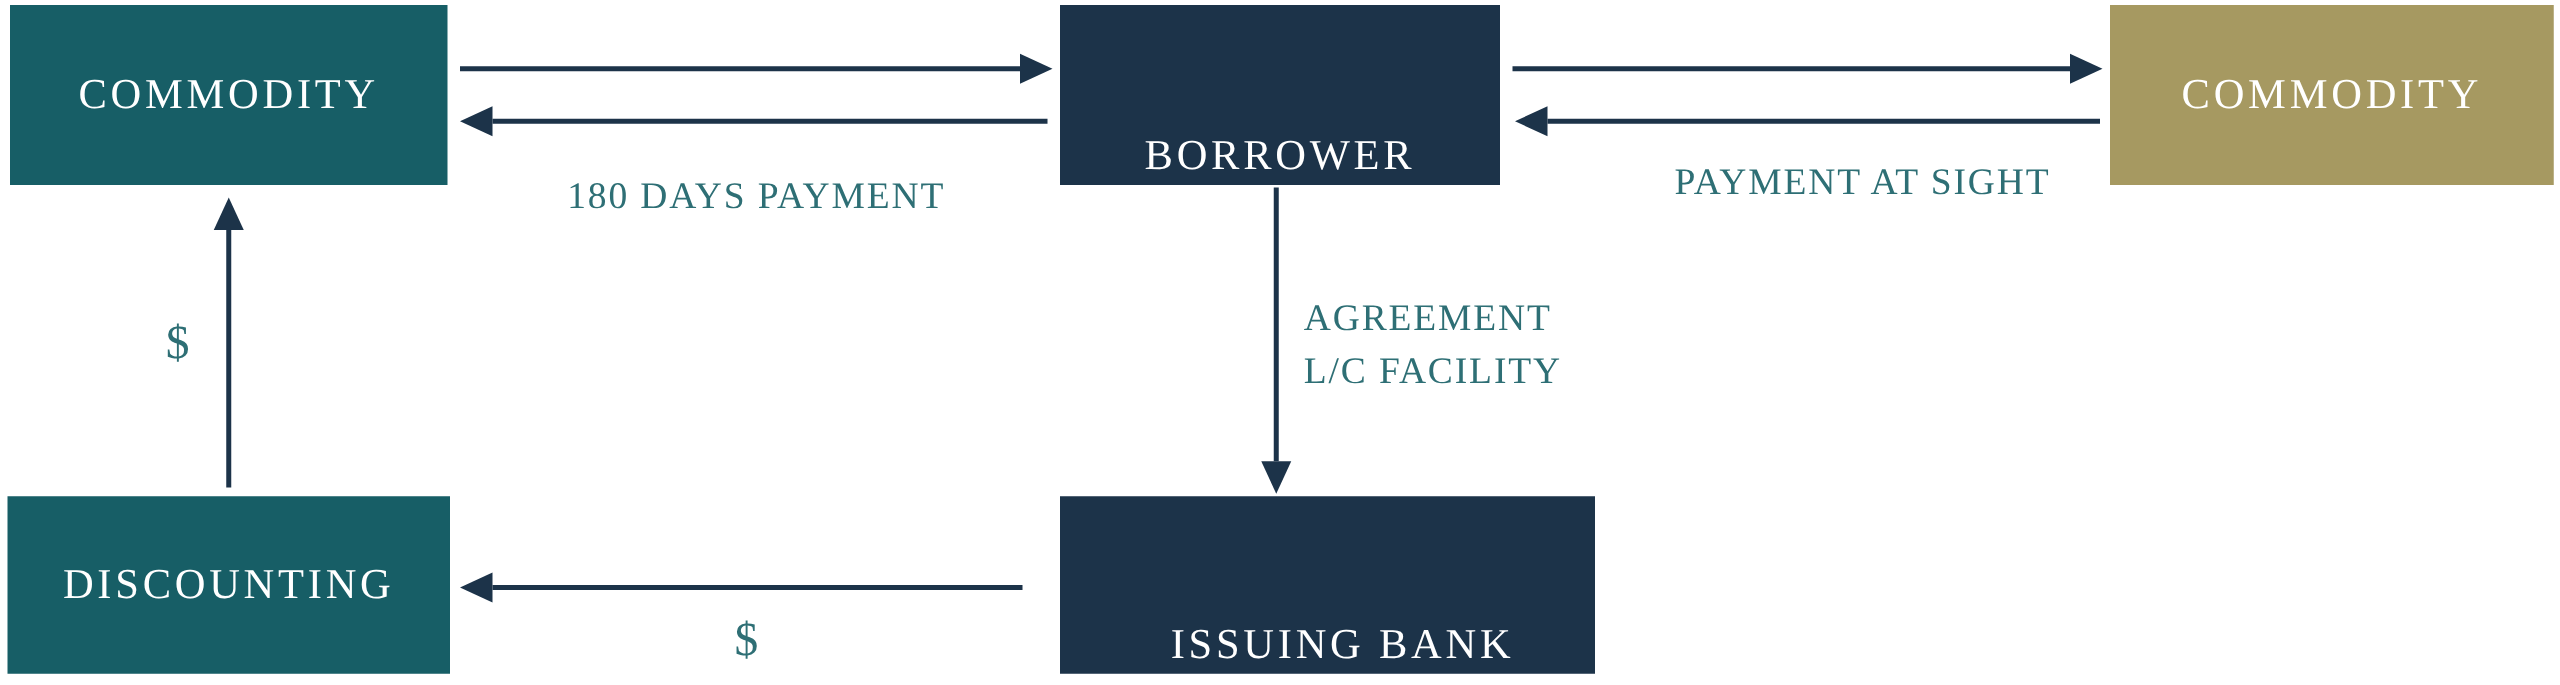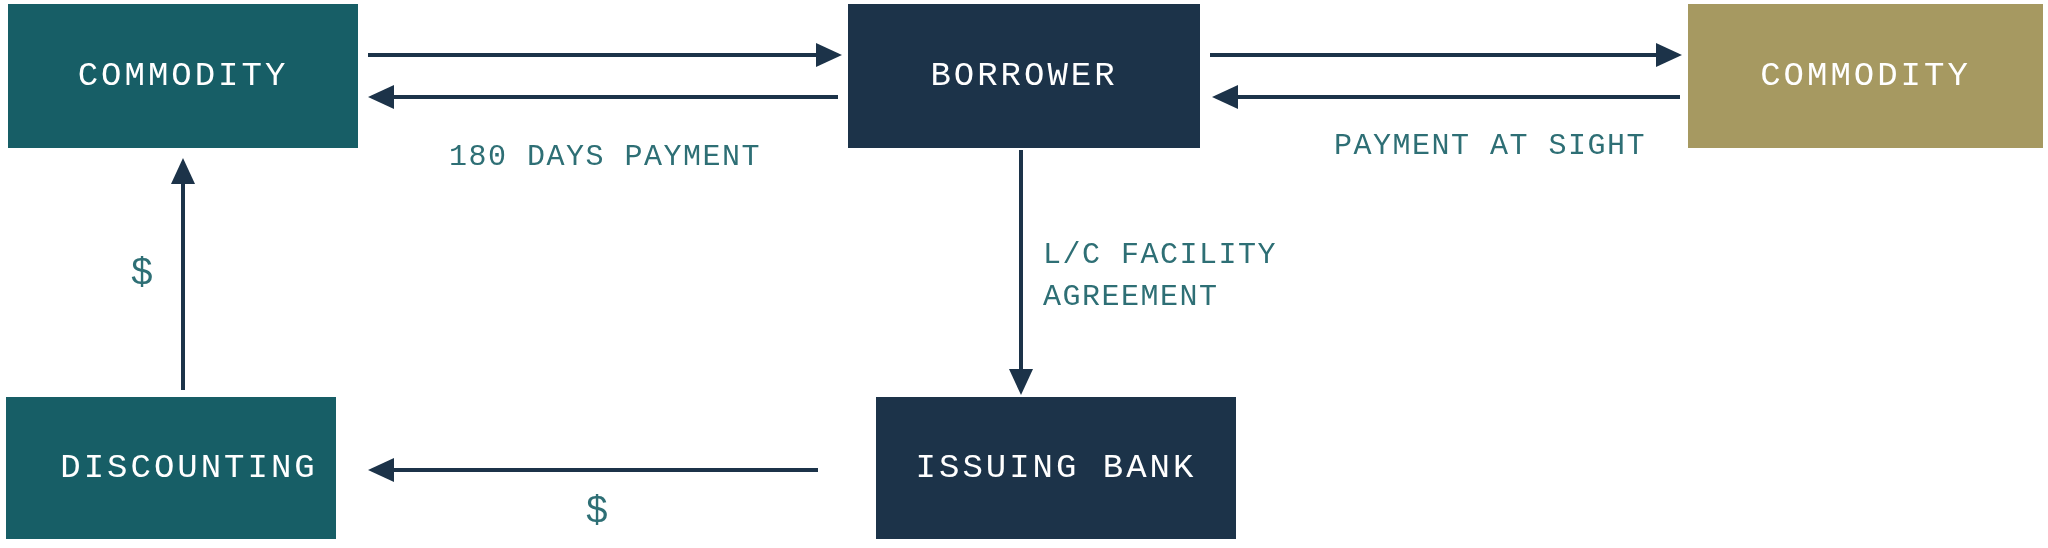--- a/index.html
+++ b/index.html
@@ -1,25 +1,25 @@
 <!DOCTYPE html>
 <html><head>
 <meta charset="utf-8">
 <style>
   html,body{margin:0;padding:0;background:#FFFFFF;}
   .canvas{
     position:relative;width:2048px;height:548px;background:#FFFFFF;overflow:hidden;
-    font-family:Liberation Mono, monospace;
+    font-family:Liberation Serif, serif;
   }
   .node{
     position:absolute;display:flex;flex-direction:column;align-items:center;justify-content:center;
     color:#FFFFFF;font-size:34px;letter-spacing:3px;line-height:46px;text-align:center;font-weight:400;
   }
   .node-teal{background:#175E66;}
-  .node-navy{background:#1C3349;}
+  .node-navy{background:#1C3349;justify-content:flex-end;}
   .node-gold{background:#A69961;}
   .node-line{display:block;}
   .harrow{position:absolute;height:4px;background:#1C3349;}
   .harrow .head-r{position:absolute;left:100%;top:-10px;width:0;height:0;
     border-top:12px solid transparent;border-bottom:12px solid transparent;border-left:26px solid #1C3349;}
   .harrow .head-l{position:absolute;right:100%;top:-10px;width:0;height:0;
     border-top:12px solid transparent;border-bottom:12px solid transparent;border-right:26px solid #1C3349;}
   .varrow{position:absolute;width:4px;background:#1C3349;}
   .varrow .head-u{position:absolute;bottom:100%;left:-10px;width:0;height:0;
     border-left:12px solid transparent;border-right:12px solid transparent;border-bottom:26px solid #1C3349;}
@@ -43,25 +43,25 @@
   </div>
 
   <div class="node node-navy" style="left:848px;top:4px;width:352px;height:144px;">
     <span class="node-line">BORROWER</span>
   </div>
 
   <div class="node node-gold" style="left:1688px;top:4px;width:355px;height:144px;">
     <span class="node-line">COMMODITY</span>
   </div>
 
-  <div class="node node-teal" style="left:6px;top:397px;width:294px;height:142px;padding-left:36px;">
+  <div class="node node-teal" style="left:6px;top:397px;width:354px;height:142px;">
     <span class="node-line">DISCOUNTING</span>
   </div>
 
-  <div class="node node-navy" style="left:876px;top:397px;width:360px;height:142px;">
+  <div class="node node-navy" style="left:848px;top:397px;width:404px;height:142px;padding-left:24px;">
     <span class="node-line">ISSUING BANK</span>
   </div>
 
   <div class="harrow" style="left:368px;top:53px;width:448px;">
     <span class="head-r"></span>
   </div>
   <div class="harrow" style="left:394px;top:95px;width:444px;">
     <span class="head-l"></span>
   </div>
 
@@ -86,21 +86,21 @@
 
   <div class="edge-label" style="left:425px;top:136px;width:360px;">
     <span class="lbl-line">180 DAYS PAYMENT</span>
   </div>
 
   <div class="edge-label" style="left:1290px;top:125px;width:400px;">
     <span class="lbl-line">PAYMENT AT SIGHT</span>
   </div>
 
   <div class="edge-label edge-label-left" style="left:1043px;top:234px;width:320px;">
+    <span class="lbl-line">AGREEMENT</span>
     <span class="lbl-line">L/C FACILITY</span>
-    <span class="lbl-line">AGREEMENT</span>
   </div>
 
   <div class="dollar" style="left:120px;top:252px;">$</div>
 
   <div class="dollar" style="left:575px;top:490px;">$</div>
 
 </div>
 
 </body></html>

